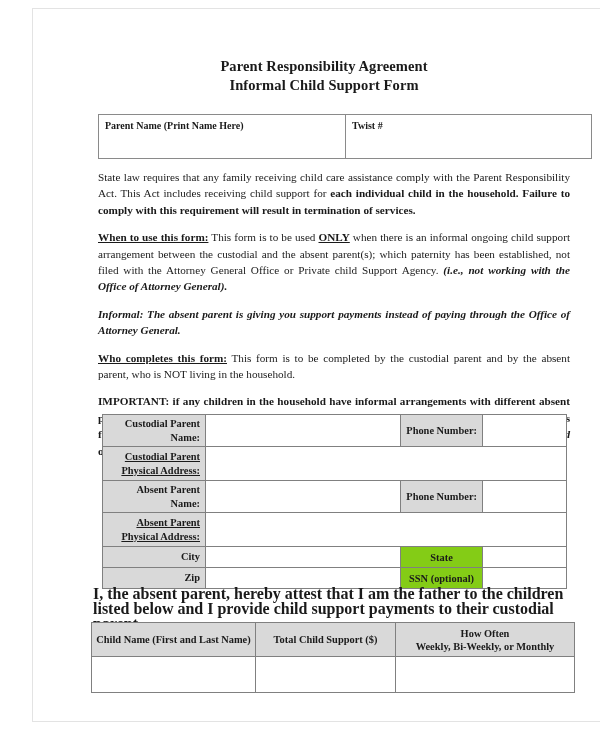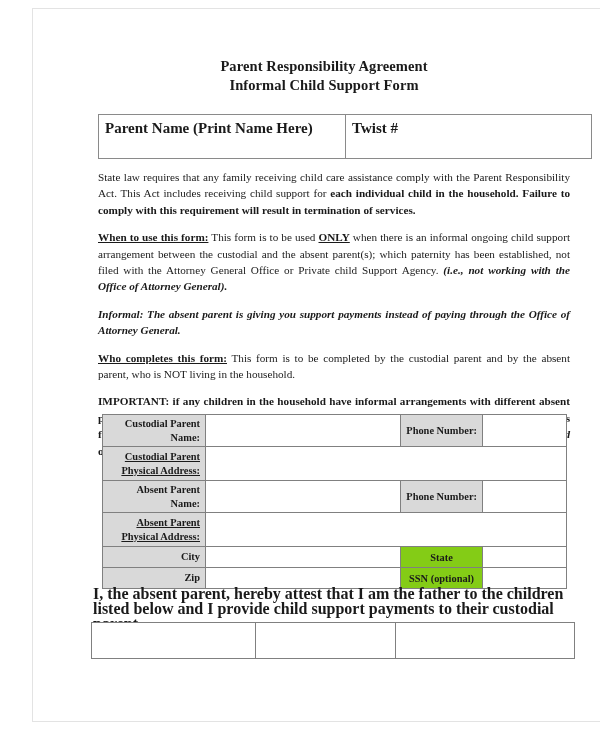--- a/index.html
+++ b/index.html
@@ -46,21 +46,21 @@
     width: 467px;
     border-collapse: collapse;
     table-layout: fixed;
   }
   .top-table td {
     border: 1px solid #8a8a8a;
     height: 38px;
     vertical-align: top;
     padding: 5px 6px 0 6px;
     font-weight: bold;
-    font-size: 15px;
+    font-size: 10px;
     background: #ffffff;
   }
   .top-table td.c1 { width: 234px; }
   .top-table td.c2 { width: 233px; }
 
   
   .body-wrap {
     position: absolute;
     left: 65px;
     top: 160px;
@@ -254,20 +254,28 @@
 
   <p class="attest">I, the absent parent, hereby attest that I am the father to the children listed below and I provide child support payments to their custodial parent.</p>
 
   <table class="child-table">
     <colgroup>
       <col class="cc1">
         <col class="cc2">
         <col class="cc3">
     </colgroup>
     <tbody>
+        <tr>
+      <th>Child Name (First and Last Name)</th>
+      <th>Total Child Support ($)</th>
+      <th>
+        <span class="hdr-l1">How Often</span>
+        <span class="hdr-l2">Weekly, Bi-Weekly, or Monthly</span>
+      </th>
+    </tr>
     <tr>
       <td></td>
       <td></td>
       <td></td>
     </tr>
   </tbody>
     </table>
 
 </div>
 

